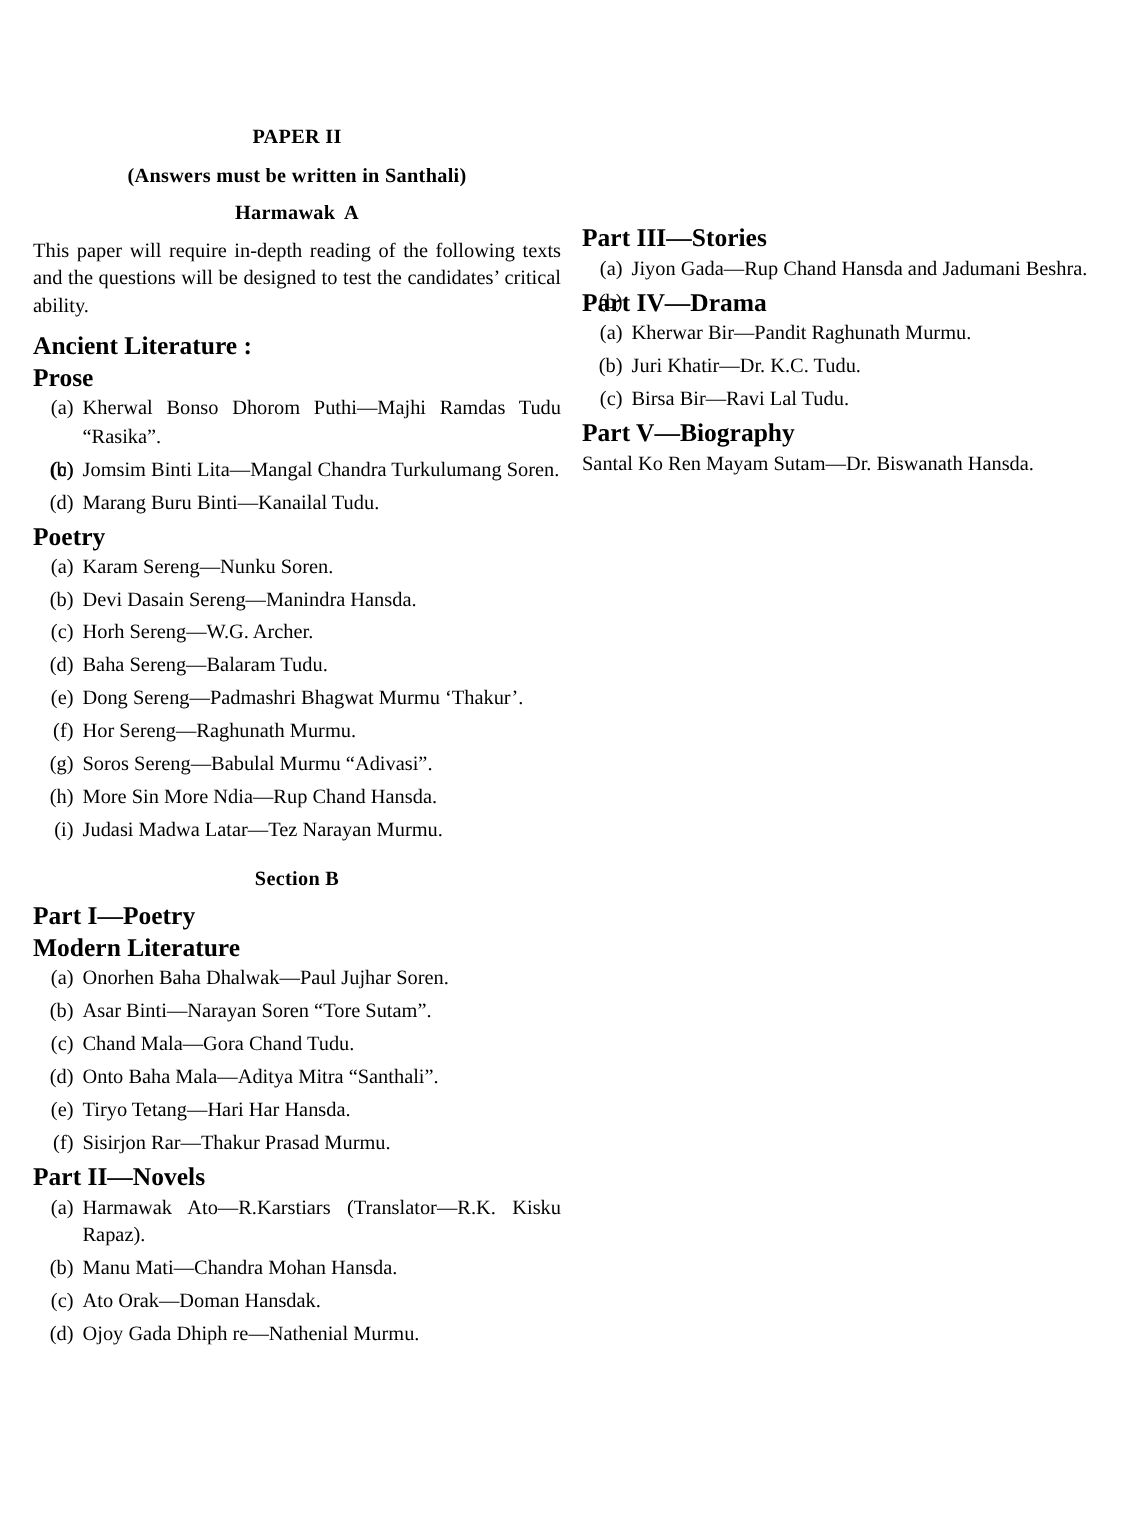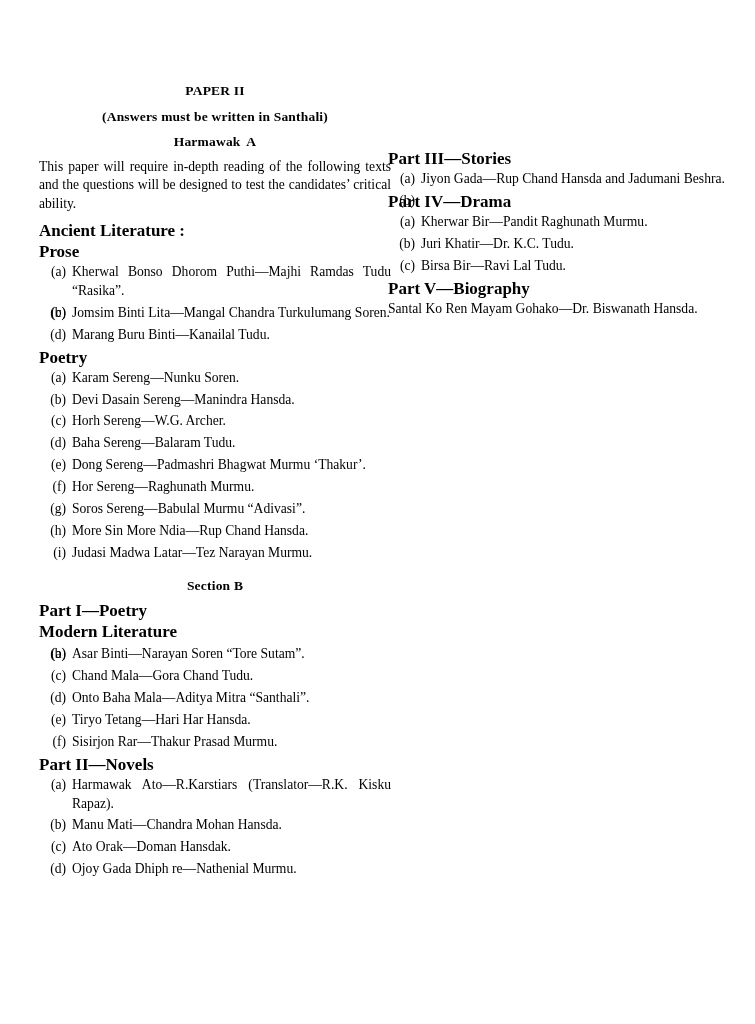--- a/index.html
+++ b/index.html
@@ -92,21 +92,21 @@
     line-height: 18.7px;
     margin: 0 0 3px 0;
   }
   .spacer-md { height: 13px; }
 </style>
 </head>
 <body>
 
 <div class="page">
 
-  <div class="col col-left" style="top:84px;margin-left:17px;">
+  <div class="col col-left" style="top:84px;">
 
     <h1 class="doc-title">PAPER II</h1>
     <h2 class="doc-subtitle">(Answers must be written in Santhali)</h2>
     <h3 class="section-heading wide-space">Harmawak  A</h3>
 
     <p class="intro">This paper will require in-depth reading of the following texts and the questions will be designed to test the candidates’ critical ability.</p>
 
     <div class="subhead">Ancient Literature :</div>
 
     <div class="subhead tight">Prose</div>
@@ -131,21 +131,21 @@
       </ol>
 
     <div class="spacer-md"></div>
 
     <h3 class="section-heading">Section B</h3>
 
     <div class="subhead tight">Part I—Poetry</div>
 
     <div class="subhead tight">Modern Literature</div>
     <ol class="items">
-        <li><span class="marker">(a)</span></li>
+        <li><span class="marker">(a)</span><span>Onorhen Baha Dhalwak—Paul Jujhar Soren.</span></li>
         <li><span class="marker">(b)</span><span>Asar Binti—Narayan Soren “Tore Sutam”.</span></li>
         <li><span class="marker">(c)</span><span>Chand Mala—Gora Chand Tudu.</span></li>
         <li><span class="marker">(d)</span><span>Onto Baha Mala—Aditya Mitra “Santhali”.</span></li>
         <li><span class="marker">(e)</span><span>Tiryo Tetang—Hari Har Hansda.</span></li>
         <li><span class="marker">(f)</span><span>Sisirjon Rar—Thakur Prasad Murmu.</span></li>
       </ol>
 
     <div class="subhead tight">Part II—Novels</div>
     <ol class="items">
         <li><span class="marker">(a)</span><span>Harmawak Ato—R.Karstiars (Translator—R.K. Kisku Rapaz).</span></li>
@@ -165,17 +165,17 @@
       </ol>
 
     <div class="subhead tight">Part IV—Drama</div>
     <ol class="items">
         <li><span class="marker">(a)</span><span>Kherwar Bir—Pandit Raghunath Murmu.</span></li>
         <li><span class="marker">(b)</span><span>Juri Khatir—Dr. K.C. Tudu.</span></li>
         <li><span class="marker">(c)</span><span>Birsa Bir—Ravi Lal Tudu.</span></li>
       </ol>
 
     <div class="subhead tight">Part V—Biography</div>
-    <div class="plain-entry">Santal Ko Ren Mayam Gohako—Dr. Biswanath Hansda.</div>
+    <div class="plain-entry">Santal Ko Ren Mayam Sutam—Dr. Biswanath Hansda.</div>
 
   </div>
 
 </div>
 
 </body></html>

